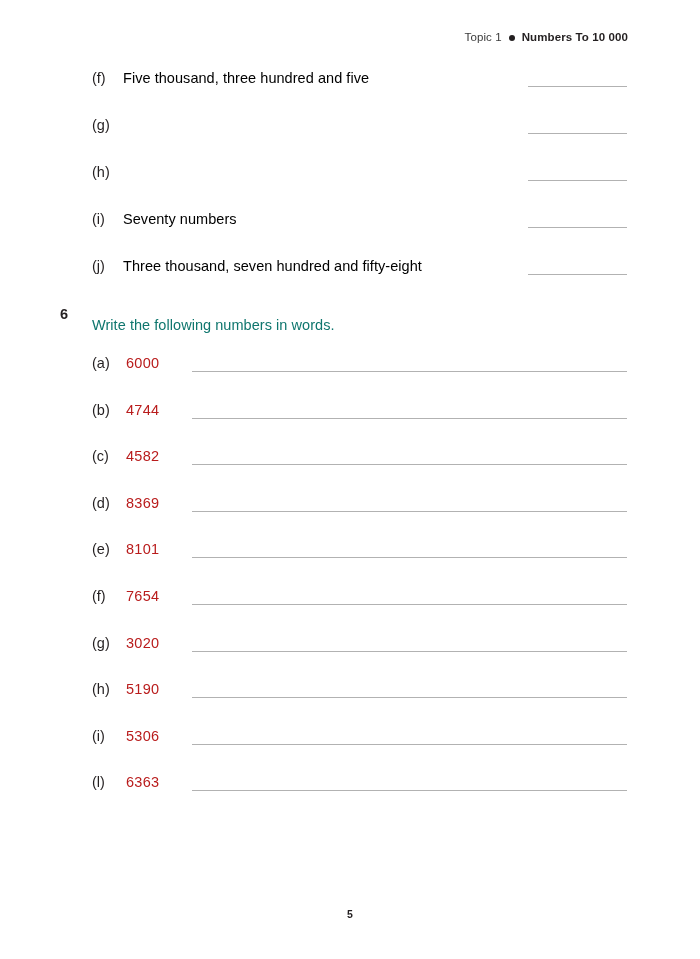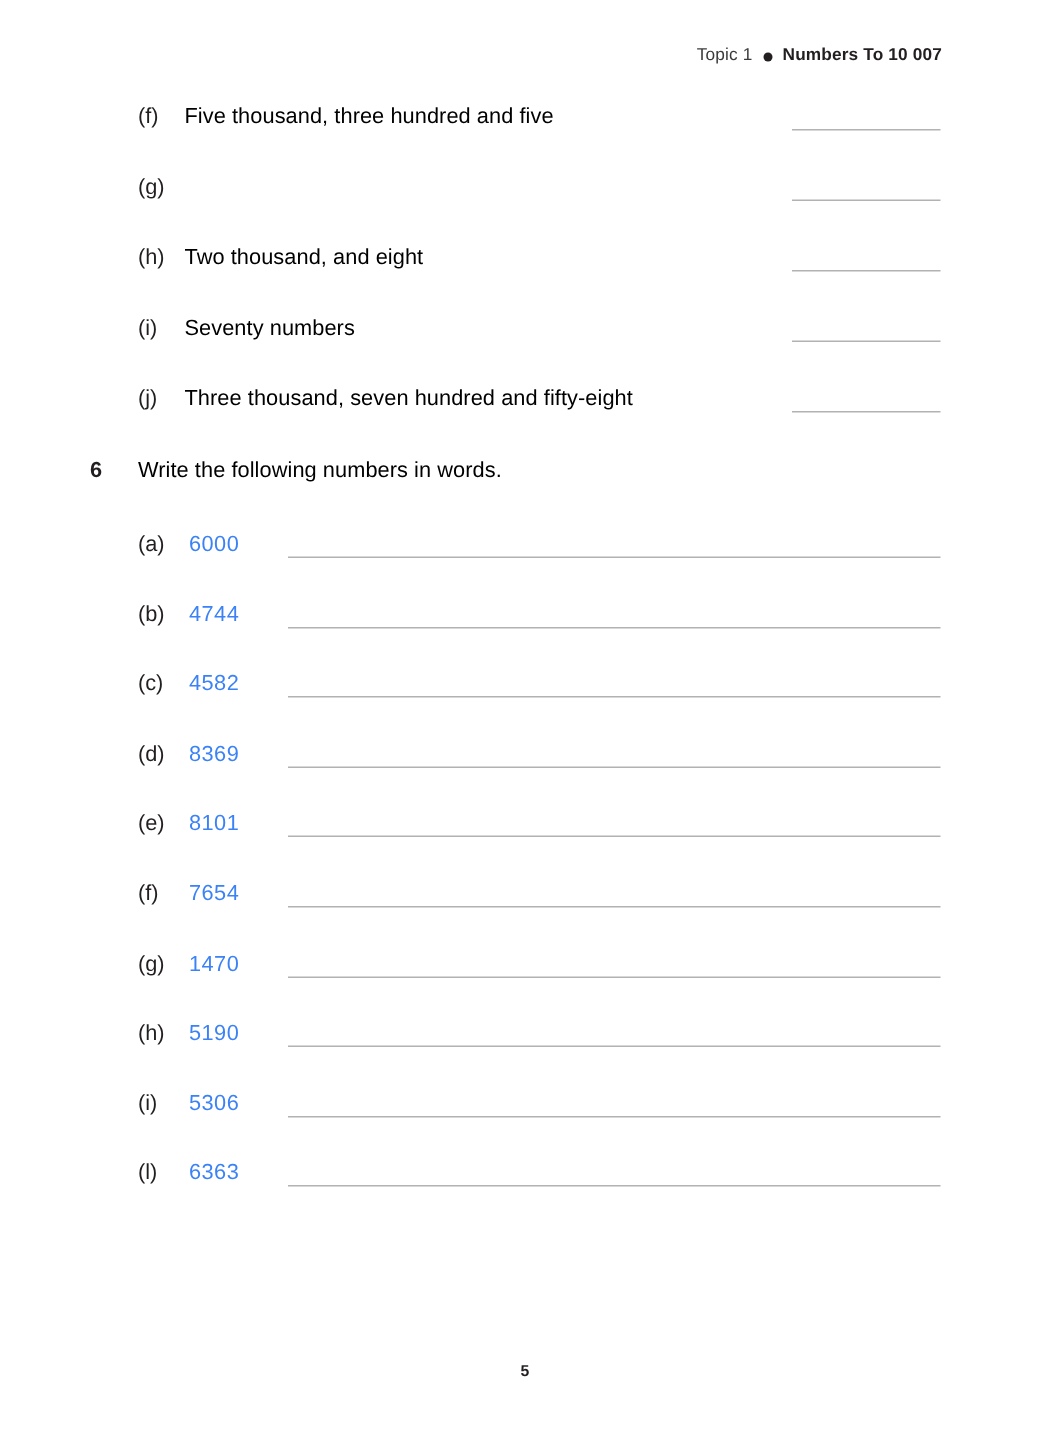--- a/index.html
+++ b/index.html
@@ -114,24 +114,24 @@
     left: 60px;
     top: 0;
     font-size: 14.5px;
     line-height: 20px;
     font-weight: 700;
     color: #231f20;
   }
   .question-text {
     position: absolute;
     left: 92px;
-    top: 0;
-    font-size: 14.5px;
-    line-height: 20px;
-    color: #000000;
+    top: 11px;
+    font-size: 14.5px;
+    line-height: 20px;
+    color: #0f766e;
     white-space: nowrap;
     letter-spacing: 0.05px;
   }
 
   .rows-bottom {
     position: absolute;
     top: 353px;
     left: 0;
     width: 700px;
   }
@@ -140,21 +140,21 @@
   }
   .rows-bottom .row-label {
     left: 92px;
   }
   .rows-bottom .row-value {
     position: absolute;
     left: 126px;
     top: 0;
     font-size: 14.5px;
     line-height: 20px;
-    color: #3b82f6;
+    color: #b91c1c;
     white-space: nowrap;
     letter-spacing: 0.3px;
   }
 
   
   .page-number {
     position: absolute;
     top: 908px;
     left: 0;
     width: 700px;
@@ -165,39 +165,38 @@
   }
 </style>
 </head>
 <body>
 
 <div class="page">
 
   <div class="header">
     <span class="header-topic">Topic 1</span>
     <span class="header-bullet"></span>
-    <span class="header-title">Numbers To 10 007</span>
+    <span class="header-title">Numbers To 10 000</span>
   </div>
 
   <div class="rows-top">
 
     <div class="row">
       <span class="row-label">(f)</span>
       <span class="row-text">Five thousand, three hundred and five</span>
       <span class="answer-line short"></span>
     </div>
 
     <div class="row">
       <span class="row-label">(g)</span>
       <span class="answer-line short"></span>
     </div>
 
     <div class="row">
       <span class="row-label">(h)</span>
-      <span class="row-text">Two thousand, and eight</span>
       <span class="answer-line short"></span>
     </div>
 
     <div class="row">
       <span class="row-label">(i)</span>
       <span class="row-text">Seventy numbers</span>
       <span class="answer-line short"></span>
     </div>
 
     <div class="row">
@@ -246,21 +245,21 @@
     </div>
 
     <div class="row">
       <span class="row-label">(f)</span>
       <span class="row-value">7654</span>
       <span class="answer-line long"></span>
     </div>
 
     <div class="row">
       <span class="row-label">(g)</span>
-      <span class="row-value">1470</span>
+      <span class="row-value">3020</span>
       <span class="answer-line long"></span>
     </div>
 
     <div class="row">
       <span class="row-label">(h)</span>
       <span class="row-value">5190</span>
       <span class="answer-line long"></span>
     </div>
 
     <div class="row">

